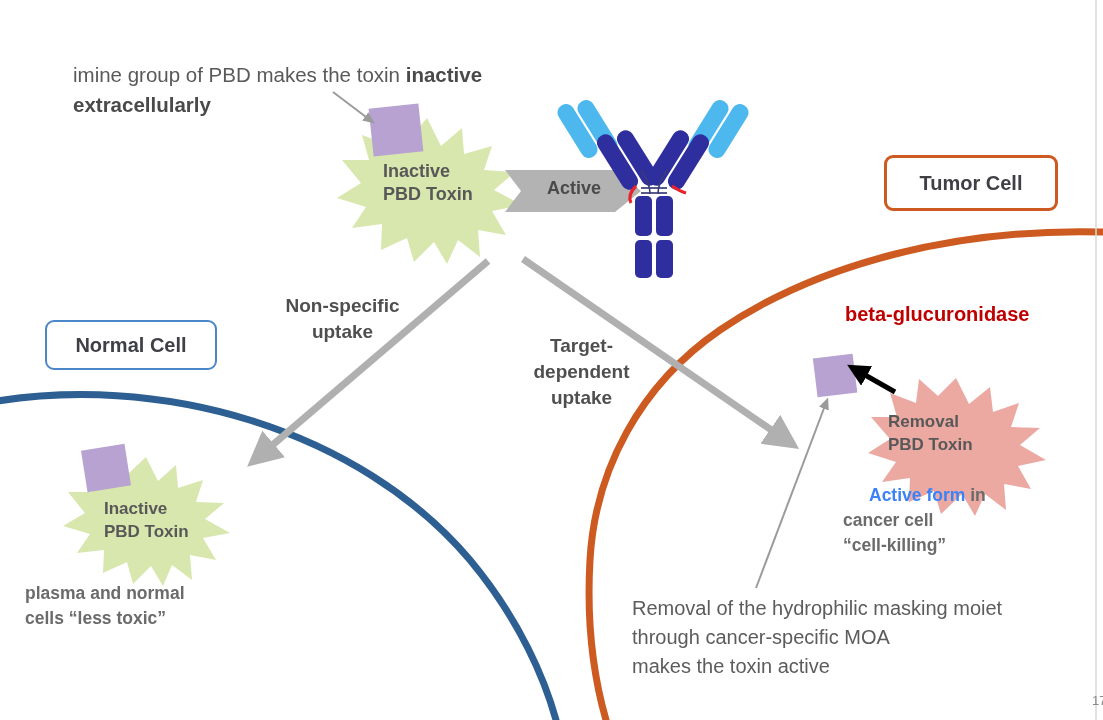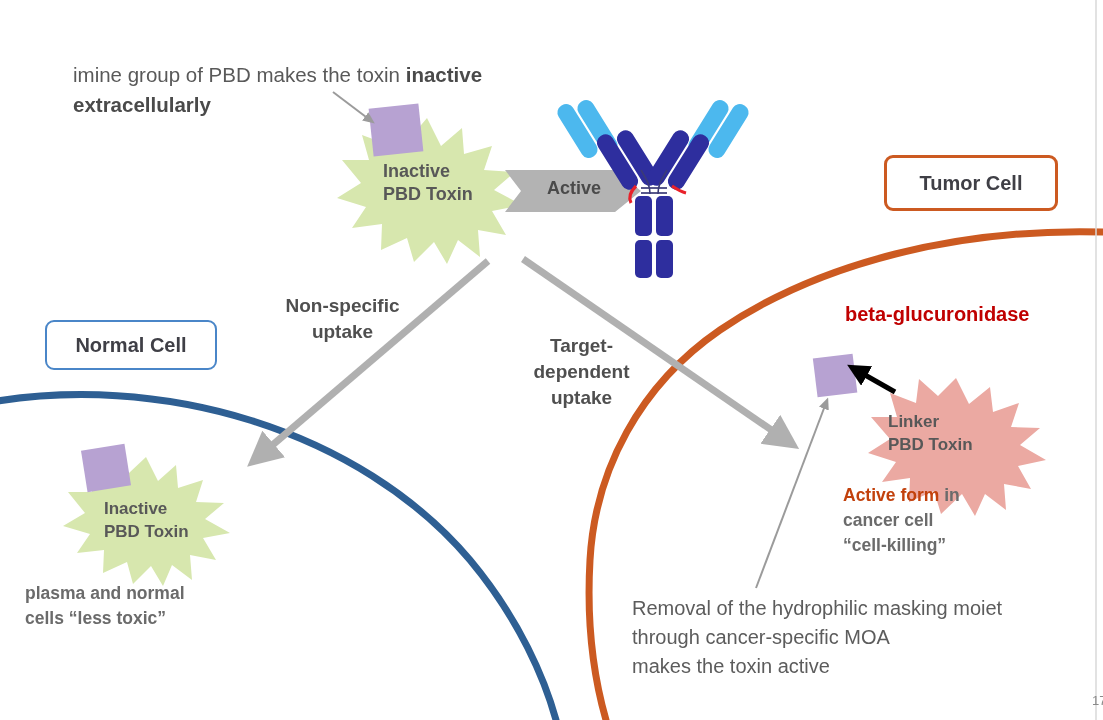--- a/index.html
+++ b/index.html
@@ -153,27 +153,27 @@
   </div>
 
   <div class="smalltxt" style="left:25px; top:581px; width:250px;">
     <div>plasma and normal</div>
     <div>cells “less toxic”</div>
   </div>
 
   <div class="txt" style="left:845px; top:303px; font-weight:bold; font-size:20px; color:#c00000;">beta-glucuronidase</div>
 
   <div class="burstlabel" style="left:888px; top:410px; font-size:17px;">
-    <div>Linker</div>
+    <div>Removal</div>
     <div>PBD Toxin</div>
   </div>
 
   <div class="smalltxt" style="left:843px; top:483px; width:235px;">
     <div>
-      <span style="color:#c2410c;">Active form</span><span> in</span>
+      <span style="color:#3b82f6;margin-left:26px;">Active form</span><span> in</span>
     </div>
     <div>cancer cell</div>
     <div>“cell-killing”</div>
   </div>
 
   <div class="clipwrap" style="left:632px; top:594px; width:464px; height:110px;">
     <div class="txt callout" style="left:0; top:0; width:520px; white-space:nowrap;">
       <div>Removal of the hydrophilic masking moiet</div>
       <div>through cancer-specific MOA</div>
       <div>makes the toxin active</div>

